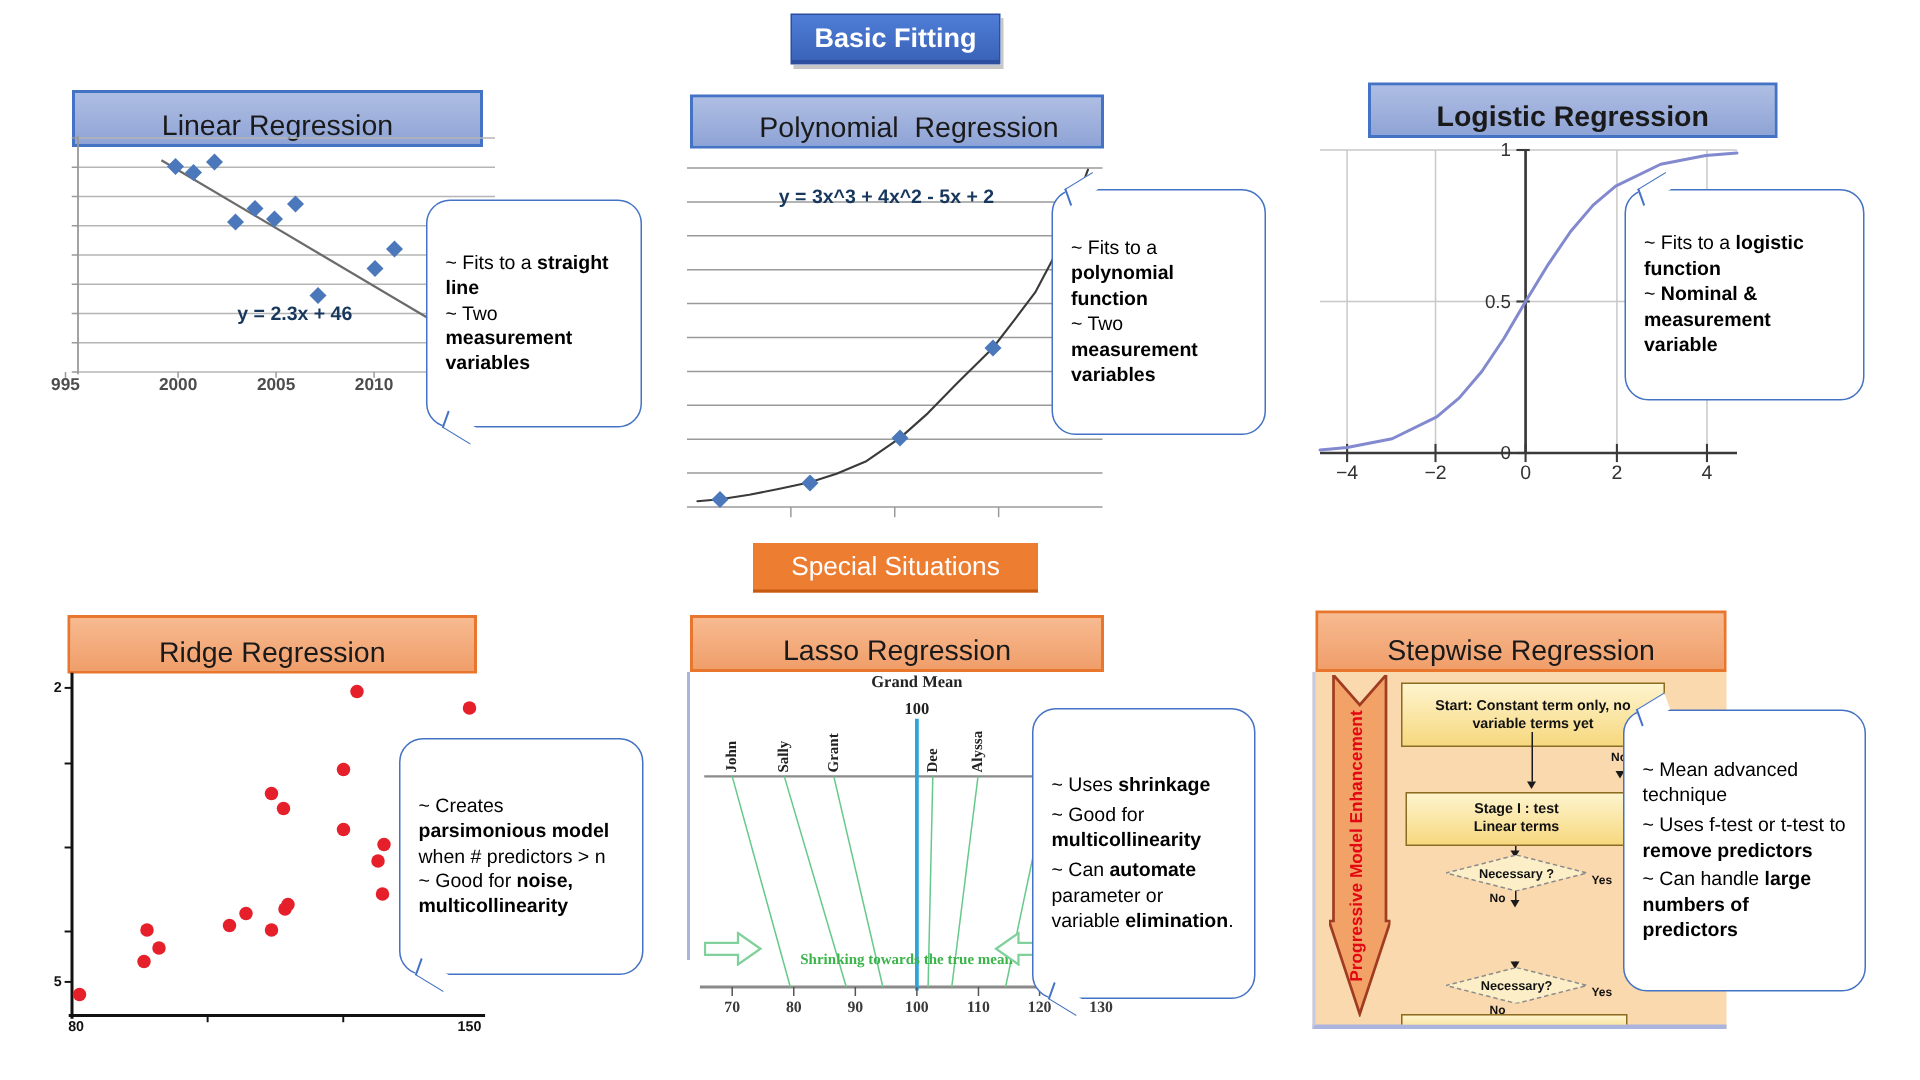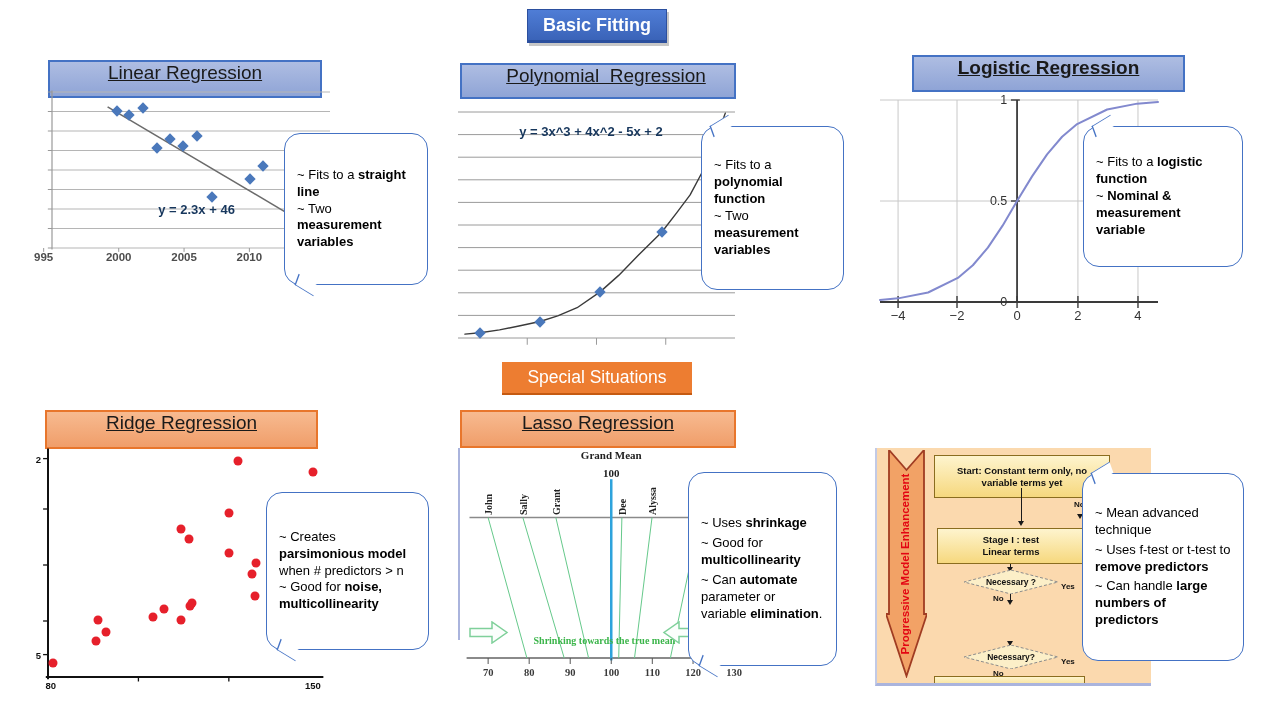--- a/index.html
+++ b/index.html
@@ -11,22 +11,22 @@
          color:#fff;box-sizing:border-box;}
   #badge-basic{left:527px;top:9px;width:140px;height:34px;
       background:linear-gradient(#4F7DD6,#3A63B8);
       border:1.5px solid #2B4F9E;border-bottom-width:3px;
       box-shadow:2px 3px 0 rgba(130,130,130,.45);
       font-weight:bold;font-size:18px;}
   #badge-special{left:502px;top:362px;width:190px;height:33px;
       background:#ED7D31;border-bottom:2px solid #C55A11;font-size:17.5px;}
 
   
-  .hdr{position:absolute;display:flex;align-items:flex-start;justify-content:center;
-       box-sizing:border-box;color:#1a1a1a;font-size:19px;text-decoration:underline;}
+  .hdr{position:absolute;display:flex;align-items:flex-end;justify-content:center;
+       box-sizing:border-box;color:#1a1a1a;font-size:19px;}
   .hdr span{white-space:pre;}
   .hdr-blue{background:linear-gradient(#AEBDE2,#8FA4D6);border:2px solid #4472C4;}
   .hdr-orange{background:linear-gradient(#F7BA90,#F09E6A);border:2px solid #E8762C;}
   #hdr-linear{left:48px;top:60px;width:274px;height:38px;}
   #hdr-poly{left:460px;top:63px;width:276px;height:36px;padding-left:16px;}
   #hdr-logistic{left:912px;top:55px;width:273px;height:37px;font-weight:bold;}
   #hdr-ridge{left:45px;top:410px;width:273px;height:39px;}
   #hdr-lasso{left:460px;top:410px;width:276px;height:38px;}
   #hdr-stepwise{left:877px;top:407px;width:274px;height:41px;}
 
@@ -113,20 +113,23 @@
     <span>Polynomial  Regression</span>
     </div>
   <div class="hdr hdr-blue" id="hdr-logistic">
     <span>Logistic Regression</span>
     </div>
   <div class="hdr hdr-orange" id="hdr-ridge">
     <span>Ridge Regression</span>
     </div>
   <div class="hdr hdr-orange" id="hdr-lasso">
     <span>Lasso Regression</span>
+    </div>
+  <div class="hdr hdr-orange" id="hdr-stepwise">
+    <span>Stepwise Regression</span>
     </div>
 
   <div class="chart" style="left: 52px; top: 92px; width: 278px; height: 156px;">
       <svg viewBox="0 0 100 100" preserveAspectRatio="none" style="position: absolute; left: 0px; top: 0px; width: 100%; height: 100%; overflow: visible;">
         <line x1="0" y1="0" x2="100" y2="0" stroke="#B5B5B5" stroke-width="1" vector-effect="non-scaling-stroke"></line>
         <line x1="-1.5" y1="0" x2="0" y2="0" stroke="#999" stroke-width="1" vector-effect="non-scaling-stroke"></line>
         <line x1="0" y1="12.5" x2="100" y2="12.5" stroke="#B5B5B5" stroke-width="1" vector-effect="non-scaling-stroke"></line>
         <line x1="-1.5" y1="12.5" x2="0" y2="12.5" stroke="#999" stroke-width="1" vector-effect="non-scaling-stroke"></line>
         <line x1="0" y1="25" x2="100" y2="25" stroke="#B5B5B5" stroke-width="1" vector-effect="non-scaling-stroke"></line>
         <line x1="-1.5" y1="25" x2="0" y2="25" stroke="#999" stroke-width="1" vector-effect="non-scaling-stroke"></line>

